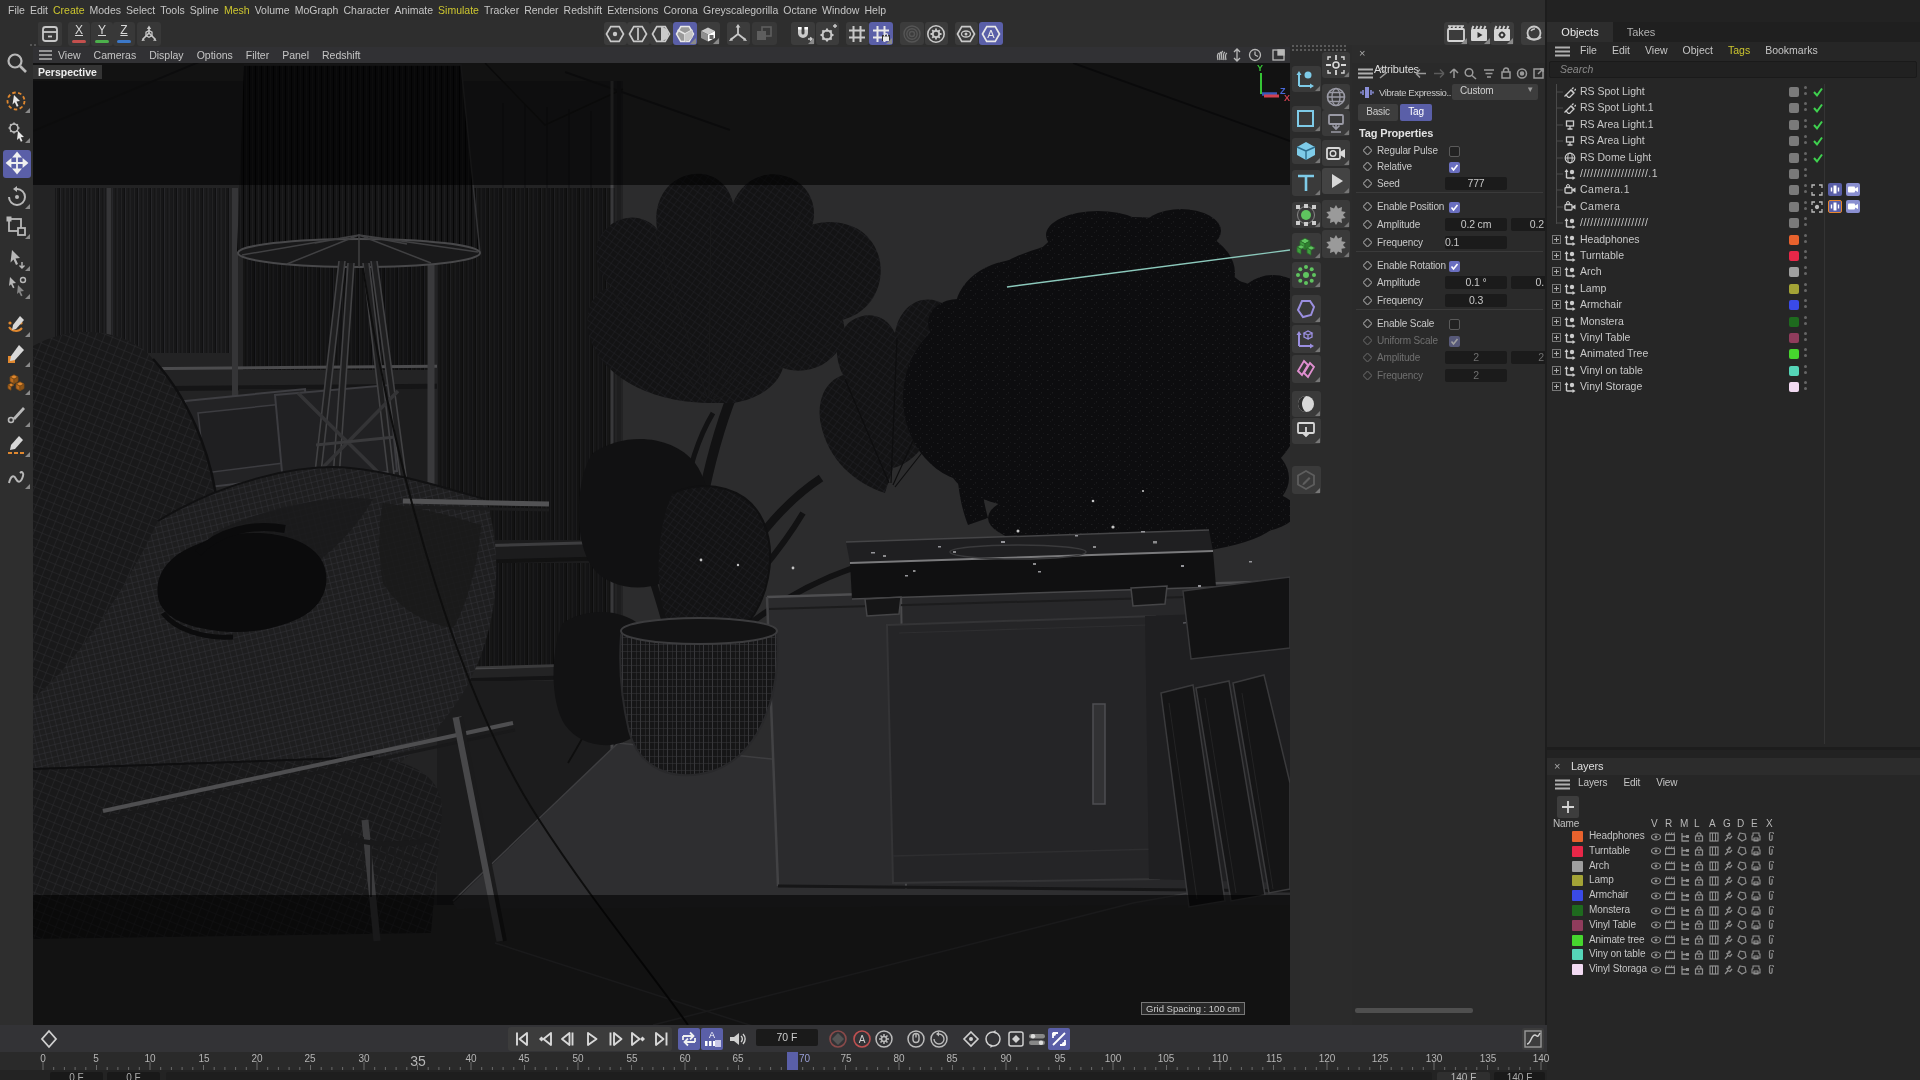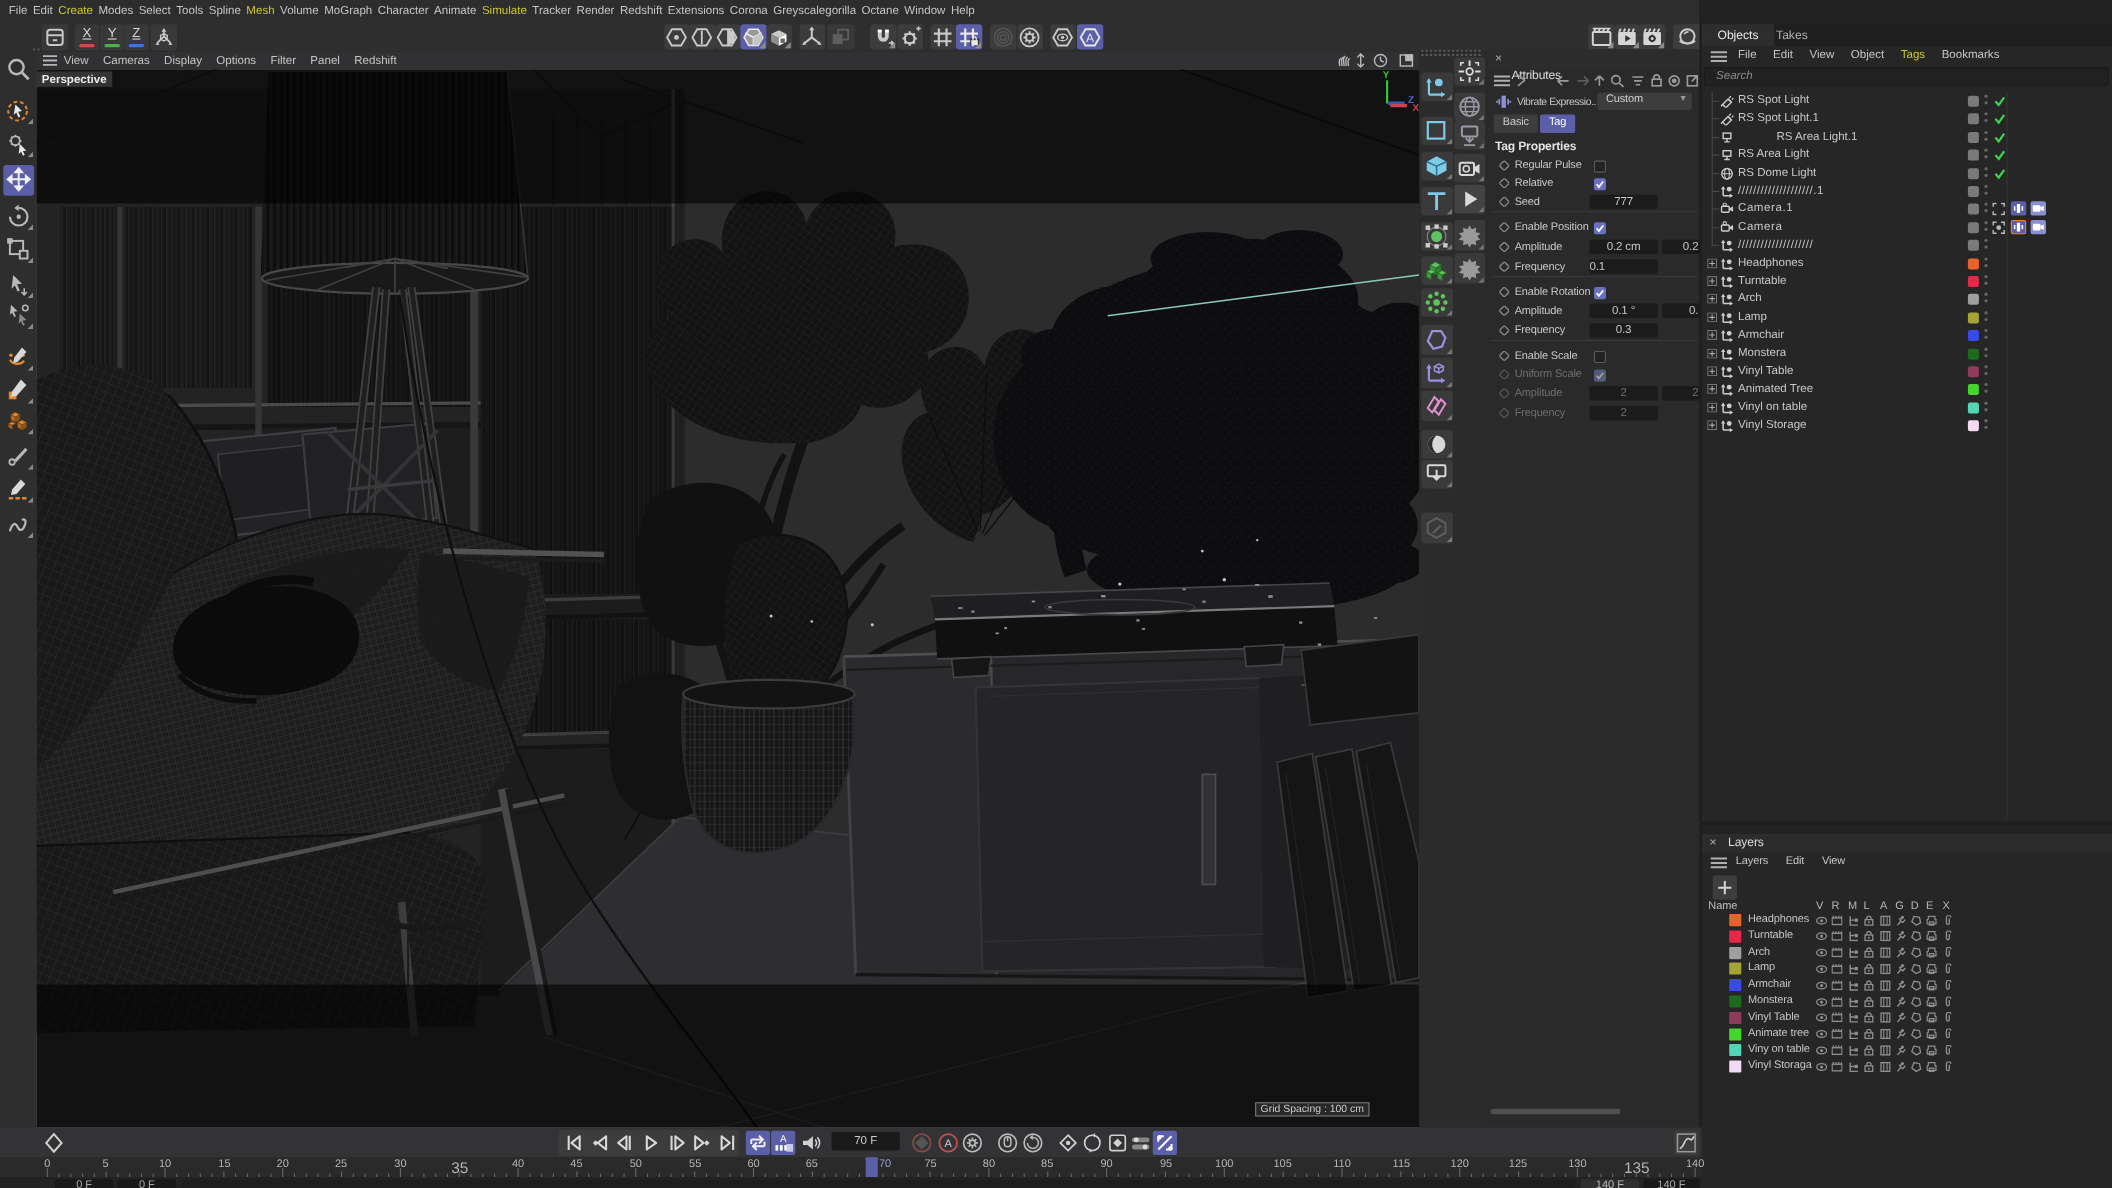--- a/index.html
+++ b/index.html
@@ -1068,21 +1068,21 @@
 <div class="abs" style="left:25px;top:325px;color:#6f6f6f;">Frequency</div>
 <div class="abs" style="left:93px;top:324px;width:62px;height:13px;background:#1b1b1b;border-radius:2px;color:#6f6f6f;text-align:center;font-size:10.5px;line-height:13px;">2</div>
   </div>
 
   <div class="abs" id="objpanel" style="left:1547px;top:0;width:373px;height:750px;background:#262626;font-size:10.5px;overflow:hidden;">
 
     <div class="abs" style="left:0;top:0;width:373px;height:22px;background:#222;"></div>
 
     <div class="abs" style="left:0;top:22px;width:373px;height:20px;background:#1f1f1f;">
       <div class="abs" style="left:0px;top:0px;width:66px;height:20px;background:#2d2d2d;color:#e8e8e8;text-align:center;line-height:20px;font-size:11px;">Objects</div>
-      <div class="abs" style="left:52px;top:0px;width:60px;height:20px;color:#b0b0b0;text-align:center;line-height:20px;font-size:11px;">Takes</div>
+      <div class="abs" style="left:64px;top:0px;width:60px;height:20px;color:#b0b0b0;text-align:center;line-height:20px;font-size:11px;">Takes</div>
     </div>
 
     <div class="abs" style="left:0;top:42px;width:373px;height:18px;background:#262626;">
       <svg class="abs" style="left:8px;top:4px" width="15" height="11">
           <path d="M0,1.5h15M0,5.5h15M0,9.5h15" stroke="#b0b0b0" stroke-width="1.8"></path>
         </svg>
       <div style="display:flex;gap:15px;padding:2px 0 0 33px;color:#c5c5c5;font-size:10.5px;">
         <span>File</span>
           <span>Edit</span>
           <span>View</span>
@@ -1126,21 +1126,21 @@
           <div class="abs" style="left:257px;top:8px;width:3px;height:3px;background:#666;border-radius:50%;"></div>
           <svg class="abs" style="left:265px;top:2px" width="12" height="12">
             <path d="M2,6 L5,9.5 L10,2.5" stroke="#3fd14f" stroke-width="2" fill="none"></path>
           </svg>
         </div>
 <div class="abs" style="left:0;top:32.8px;width:373px;height:16px;">
           <svg class="abs" style="left:17px;top:2px" width="12" height="12" viewBox="0 0 12 12">
             <rect x="2.5" y="2" width="7" height="5" fill="none" stroke="#ccc" stroke-width="1.3"></rect>
             <path d="M6,7 v3 m-2.5,0 h5" stroke="#ccc" stroke-width="1.3"></path>
           </svg>
-          <div class="abs" style="left:33px;top:1px;color:#c8c8c8;margin-left:35px;">RS Area Light.1</div>
+          <div class="abs" style="left:33px;top:1px;color:#c8c8c8;">RS Area Light.1</div>
           <div class="abs" style="left:242px;top:3px;width:10px;height:10px;background:#7a7a7a;border-radius:2px;"></div>
           <div class="abs" style="left:257px;top:2px;width:3px;height:3px;background:#666;border-radius:50%;"></div>
           <div class="abs" style="left:257px;top:8px;width:3px;height:3px;background:#666;border-radius:50%;"></div>
           <svg class="abs" style="left:265px;top:2px" width="12" height="12">
             <path d="M2,6 L5,9.5 L10,2.5" stroke="#3fd14f" stroke-width="2" fill="none"></path>
           </svg>
         </div>
 <div class="abs" style="left:0;top:49.199999999999996px;width:373px;height:16px;">
           <svg class="abs" style="left:17px;top:2px" width="12" height="12" viewBox="0 0 12 12">
             <rect x="2.5" y="2" width="7" height="5" fill="none" stroke="#ccc" stroke-width="1.3"></rect>
@@ -1937,21 +1937,21 @@
         <div class="abs" style="left:940px;top:1px;width:24px;text-align:center;color:#b5b5b5;font-size:10px;">85</div>
         <div class="abs" style="left:994px;top:1px;width:24px;text-align:center;color:#b5b5b5;font-size:10px;">90</div>
         <div class="abs" style="left:1048px;top:1px;width:24px;text-align:center;color:#b5b5b5;font-size:10px;">95</div>
         <div class="abs" style="left:1101px;top:1px;width:24px;text-align:center;color:#b5b5b5;font-size:10px;">100</div>
         <div class="abs" style="left:1154px;top:1px;width:24px;text-align:center;color:#b5b5b5;font-size:10px;">105</div>
         <div class="abs" style="left:1208px;top:1px;width:24px;text-align:center;color:#b5b5b5;font-size:10px;">110</div>
         <div class="abs" style="left:1262px;top:1px;width:24px;text-align:center;color:#b5b5b5;font-size:10px;">115</div>
         <div class="abs" style="left:1315px;top:1px;width:24px;text-align:center;color:#b5b5b5;font-size:10px;">120</div>
         <div class="abs" style="left:1368px;top:1px;width:24px;text-align:center;color:#b5b5b5;font-size:10px;">125</div>
         <div class="abs" style="left:1422px;top:1px;width:24px;text-align:center;color:#b5b5b5;font-size:10px;">130</div>
-        <div class="abs" style="left:1476px;top:1px;width:24px;text-align:center;color:#b5b5b5;font-size:14px;">135</div>
+        <div class="abs" style="left:1476px;top:1px;width:24px;text-align:center;color:#b5b5b5;font-size:10px;">135</div>
         <div class="abs" style="left:1529px;top:1px;width:24px;text-align:center;color:#b5b5b5;font-size:10px;">140</div>
       <svg class="abs" style="left:0;top:0" width="1547" height="18">
           <path d="M43.0,10 V18 M53.7,15 V18 M64.4,15 V18 M75.1,15 V18 M85.8,15 V18 M96.5,13 V18 M107.2,15 V18 M117.9,15 V18 M128.6,15 V18 M139.3,15 V18 M150.0,10 V18 M160.7,15 V18 M171.4,15 V18 M182.1,15 V18 M192.8,15 V18 M203.5,13 V18 M214.2,15 V18 M224.9,15 V18 M235.6,15 V18 M246.3,15 V18 M257.0,10 V18 M267.7,15 V18 M278.4,15 V18 M289.1,15 V18 M299.8,15 V18 M310.5,13 V18 M321.2,15 V18 M331.9,15 V18 M342.6,15 V18 M353.3,15 V18 M364.0,10 V18 M374.7,15 V18 M385.4,15 V18 M396.1,15 V18 M406.8,15 V18 M417.5,13 V18 M428.2,15 V18 M438.9,15 V18 M449.6,15 V18 M460.3,15 V18 M471.0,10 V18 M481.7,15 V18 M492.4,15 V18 M503.1,15 V18 M513.8,15 V18 M524.5,13 V18 M535.2,15 V18 M545.9,15 V18 M556.6,15 V18 M567.3,15 V18 M578.0,10 V18 M588.7,15 V18 M599.4,15 V18 M610.1,15 V18 M620.8,15 V18 M631.5,13 V18 M642.2,15 V18 M652.9,15 V18 M663.6,15 V18 M674.3,15 V18 M685.0,10 V18 M695.7,15 V18 M706.4,15 V18 M717.1,15 V18 M727.8,15 V18 M738.5,13 V18 M749.2,15 V18 M759.9,15 V18 M770.6,15 V18 M781.3,15 V18 M792.0,10 V18 M802.7,15 V18 M813.4,15 V18 M824.1,15 V18 M834.8,15 V18 M845.5,13 V18 M856.2,15 V18 M866.9,15 V18 M877.6,15 V18 M888.3,15 V18 M899.0,10 V18 M909.7,15 V18 M920.4,15 V18 M931.1,15 V18 M941.8,15 V18 M952.5,13 V18 M963.2,15 V18 M973.9,15 V18 M984.6,15 V18 M995.3,15 V18 M1006.0,10 V18 M1016.7,15 V18 M1027.4,15 V18 M1038.1,15 V18 M1048.8,15 V18 M1059.5,13 V18 M1070.2,15 V18 M1080.9,15 V18 M1091.6,15 V18 M1102.3,15 V18 M1113.0,10 V18 M1123.7,15 V18 M1134.4,15 V18 M1145.1,15 V18 M1155.8,15 V18 M1166.5,13 V18 M1177.2,15 V18 M1187.9,15 V18 M1198.6,15 V18 M1209.3,15 V18 M1220.0,10 V18 M1230.7,15 V18 M1241.4,15 V18 M1252.1,15 V18 M1262.8,15 V18 M1273.5,13 V18 M1284.2,15 V18 M1294.9,15 V18 M1305.6,15 V18 M1316.3,15 V18 M1327.0,10 V18 M1337.7,15 V18 M1348.4,15 V18 M1359.1,15 V18 M1369.8,15 V18 M1380.5,13 V18 M1391.2,15 V18 M1401.9,15 V18 M1412.6,15 V18 M1423.3,15 V18 M1434.0,10 V18 M1444.7,15 V18 M1455.4,15 V18 M1466.1,15 V18 M1476.8,15 V18 M1487.5,13 V18 M1498.2,15 V18 M1508.9,15 V18 M1519.6,15 V18 M1530.3,15 V18 M1541.0,10 V18" stroke="#6a6a6a" stroke-width="1"></path>
         </svg>
       <div class="abs" style="left:787px;top:0px;width:11px;height:18px;background:#5a5fa8;"></div>
       <div class="abs" style="left:799px;top:1px;color:#9a9fd8;font-size:10px;">70</div>
     </div>
     <div class="abs" style="left:0;top:45px;width:1547px;height:10px;background:#232323;">
       <div class="abs" style="left:50px;top:2px;width:53px;height:14px;background:#191919;border-radius:2px;color:#aaa;font-size:10px;text-align:center;">0 F</div>
       <div class="abs" style="left:107px;top:2px;width:53px;height:14px;background:#191919;border-radius:2px;color:#aaa;font-size:10px;text-align:center;">0 F</div>

